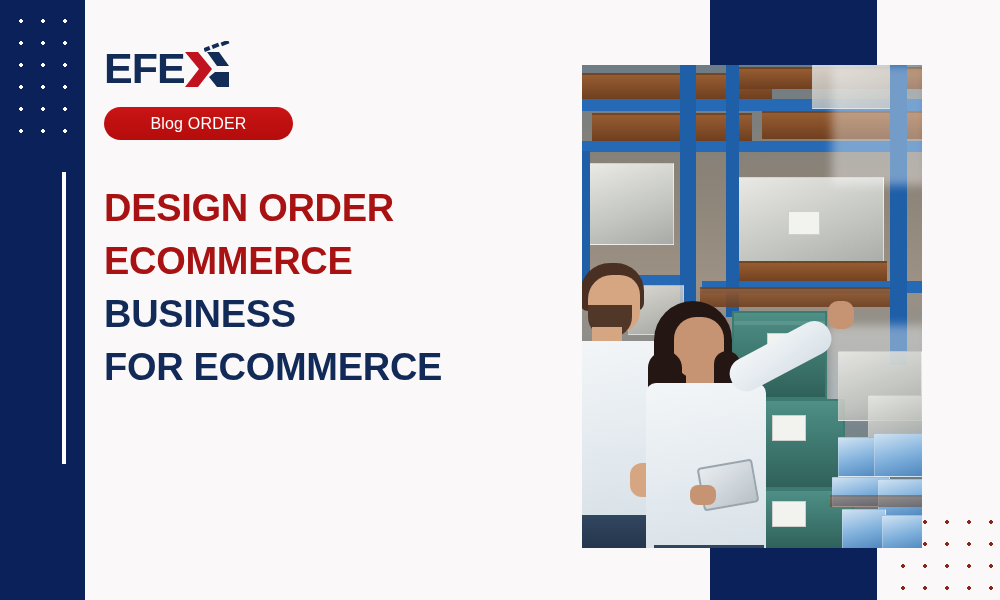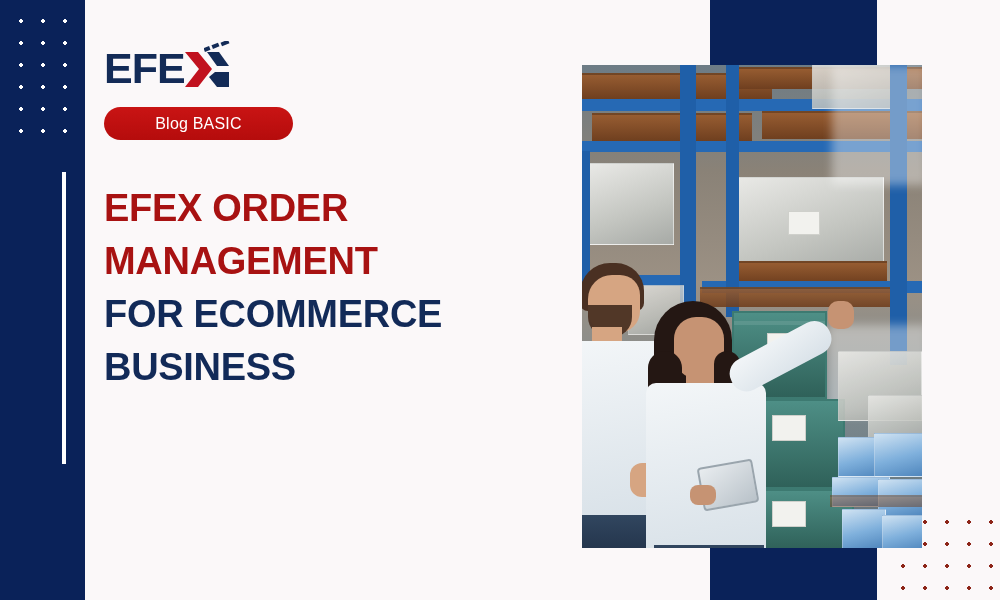--- a/index.html
+++ b/index.html
@@ -142,27 +142,27 @@
         <polygon points="30,22 44,22 44,37 32,37 24,27" fill="#132B57"></polygon>
       </svg>
       <svg class="logo-dots" viewBox="0 0 26 14">
         <rect x="0" y="6" width="6" height="4" transform="rotate(-22 3 8)" fill="#132B57"></rect>
         <rect x="8" y="3" width="7" height="4" transform="rotate(-22 11 5)" fill="#132B57"></rect>
         <rect x="17" y="0" width="8" height="4" transform="rotate(-22 21 2)" fill="#132B57"></rect>
       </svg>
     </div>
   </div>
 
-  <div class="blog-badge">Blog BASIC</div>
+  <div class="blog-badge">Blog ORDER</div>
 
   <h1 class="headline">
-    <span class="l-red">EFEX ORDER</span>
-    <span class="l-red">MANAGEMENT</span>
+    <span class="l-red">DESIGN ORDER</span>
+    <span class="l-red">ECOMMERCE</span>
+    <span class="l-navy">BUSINESS</span>
     <span class="l-navy">FOR ECOMMERCE</span>
-    <span class="l-navy">BUSINESS</span>
   </h1>
 </div>
 
 <div class="art">
 
   <div class="navy-block-top"></div>
   <div class="navy-block-bottom"></div>
   <div class="dot-grid-red"></div>
 
   <div class="photo">

